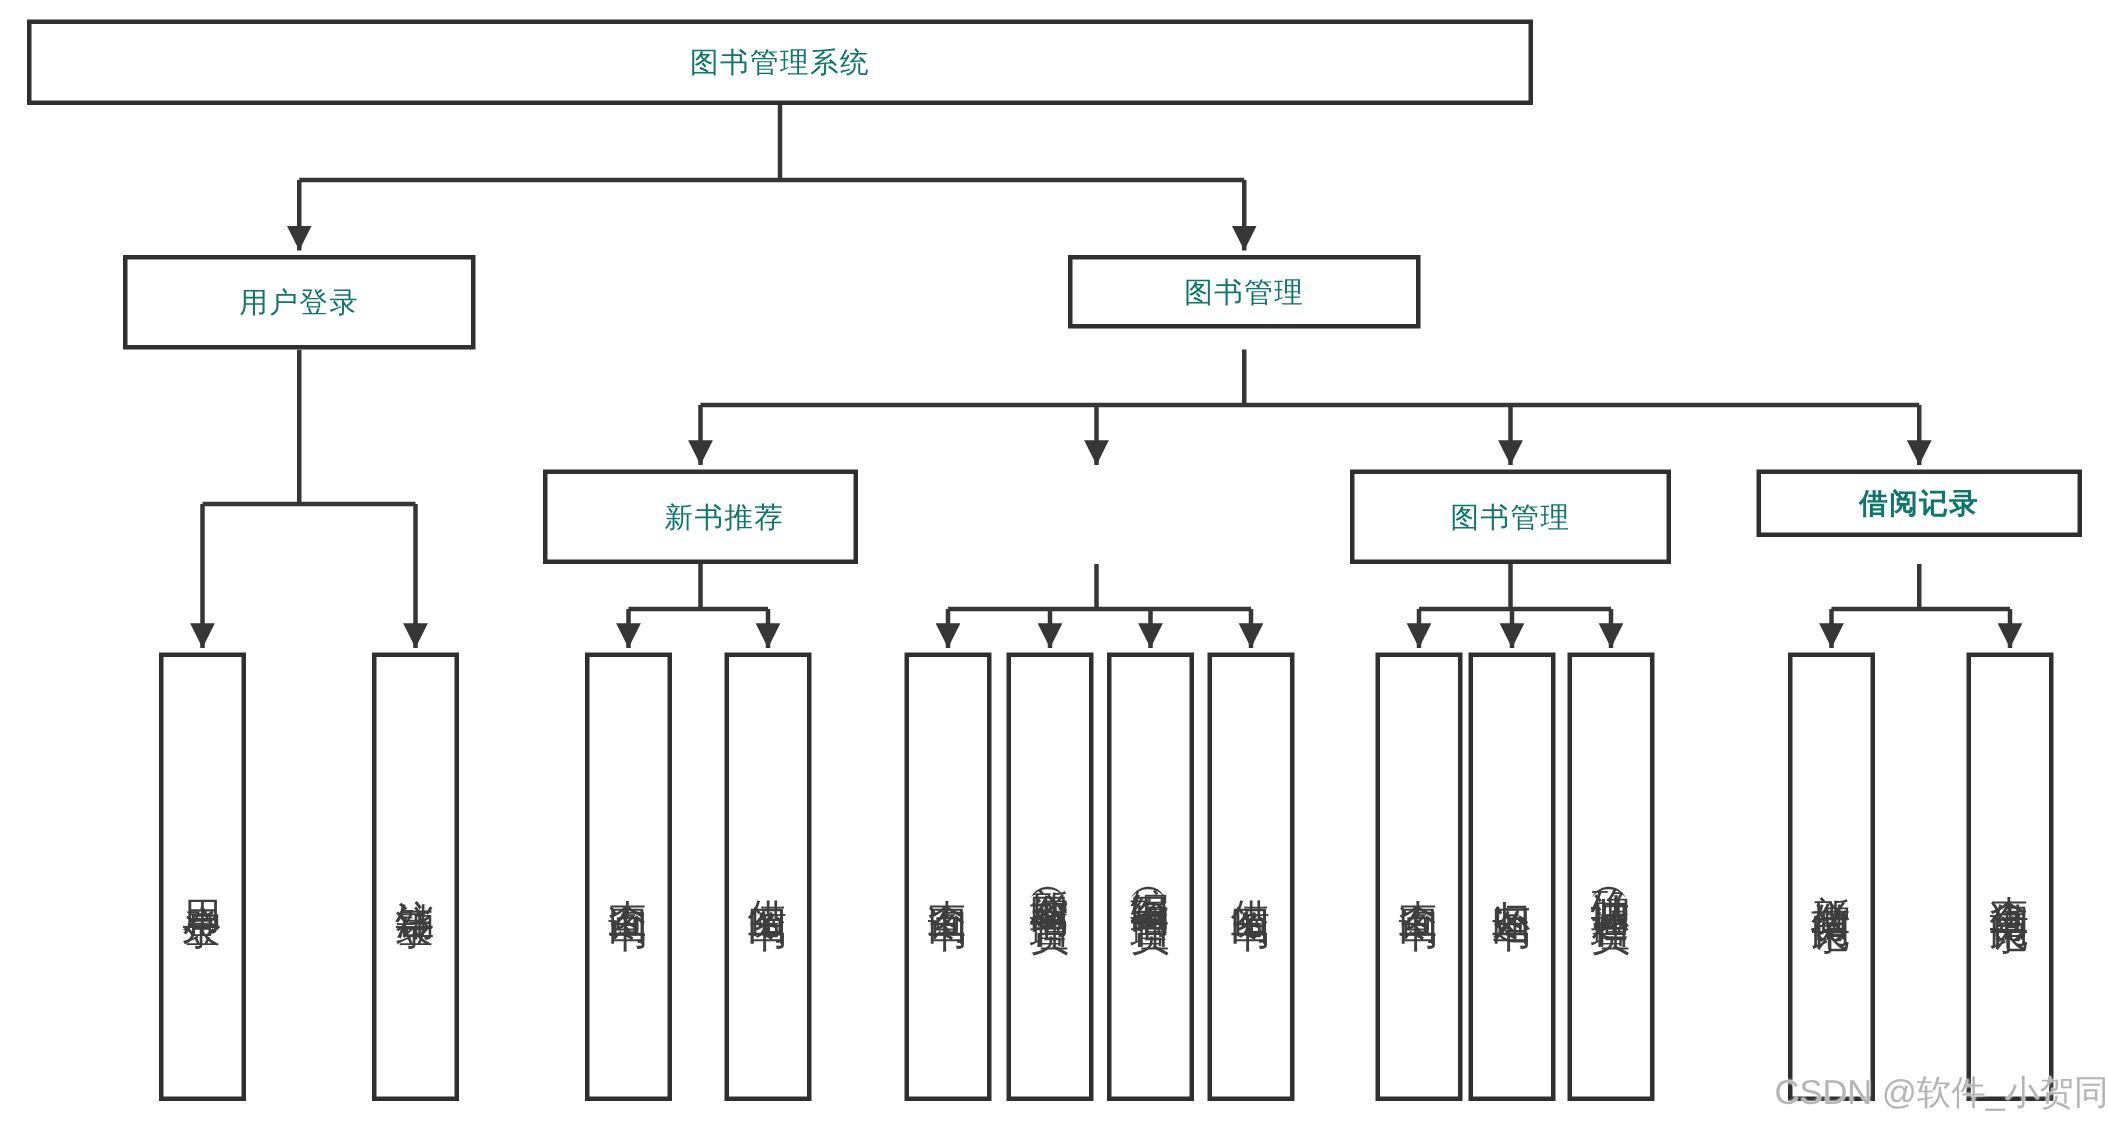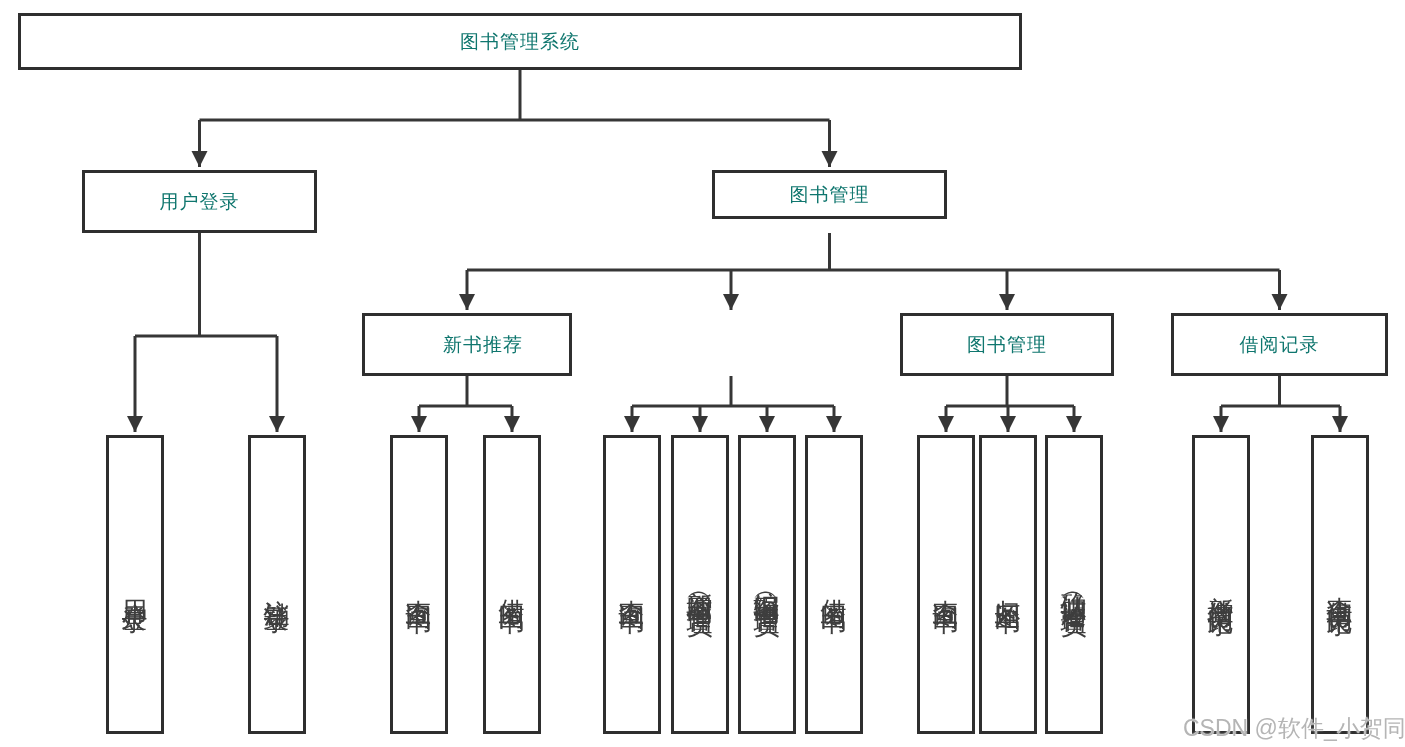--- a/index.html
+++ b/index.html
@@ -116,21 +116,21 @@
     </g>
   </svg>
 
   <div class="node" style="left:18px; top:13px; width:1004px; height:57px;">图书管理系统</div>
 
   <div class="node" style="left:82px; top:170px; width:235px; height:63px;">用户登录</div>
   <div class="node" style="left:712px; top:170px; width:235px; height:49px;">图书管理</div>
 
   <div class="node" style="left:362px; top:313px; width:210px; height:63px;padding-left:32px;">新书推荐</div>
   <div class="node" style="left:900px; top:313px; width:214px; height:63px;">图书管理</div>
-  <div class="node" style="left:1171px; top:313px; width:217px; height:63px;">借阅记录</div>
+  <div class="node" style="left:1171px; top:313px; width:217px; height:45px;font-weight:bold;">借阅记录</div>
 
   <div class="leaf" style="left:106px;">用户登录</div>
   <div class="leaf" style="left:248px;">注销登录</div>
 
   <div class="leaf" style="left:390px;">查询图书</div>
   <div class="leaf" style="left:483px;">借阅图书</div>
 
   <div class="leaf" style="left:603px;">查询图书</div>
   <div class="leaf" style="left:671px;">新增图书（管理员）</div>
   <div class="leaf" style="left:738px;">编辑图书（管理员）</div>

